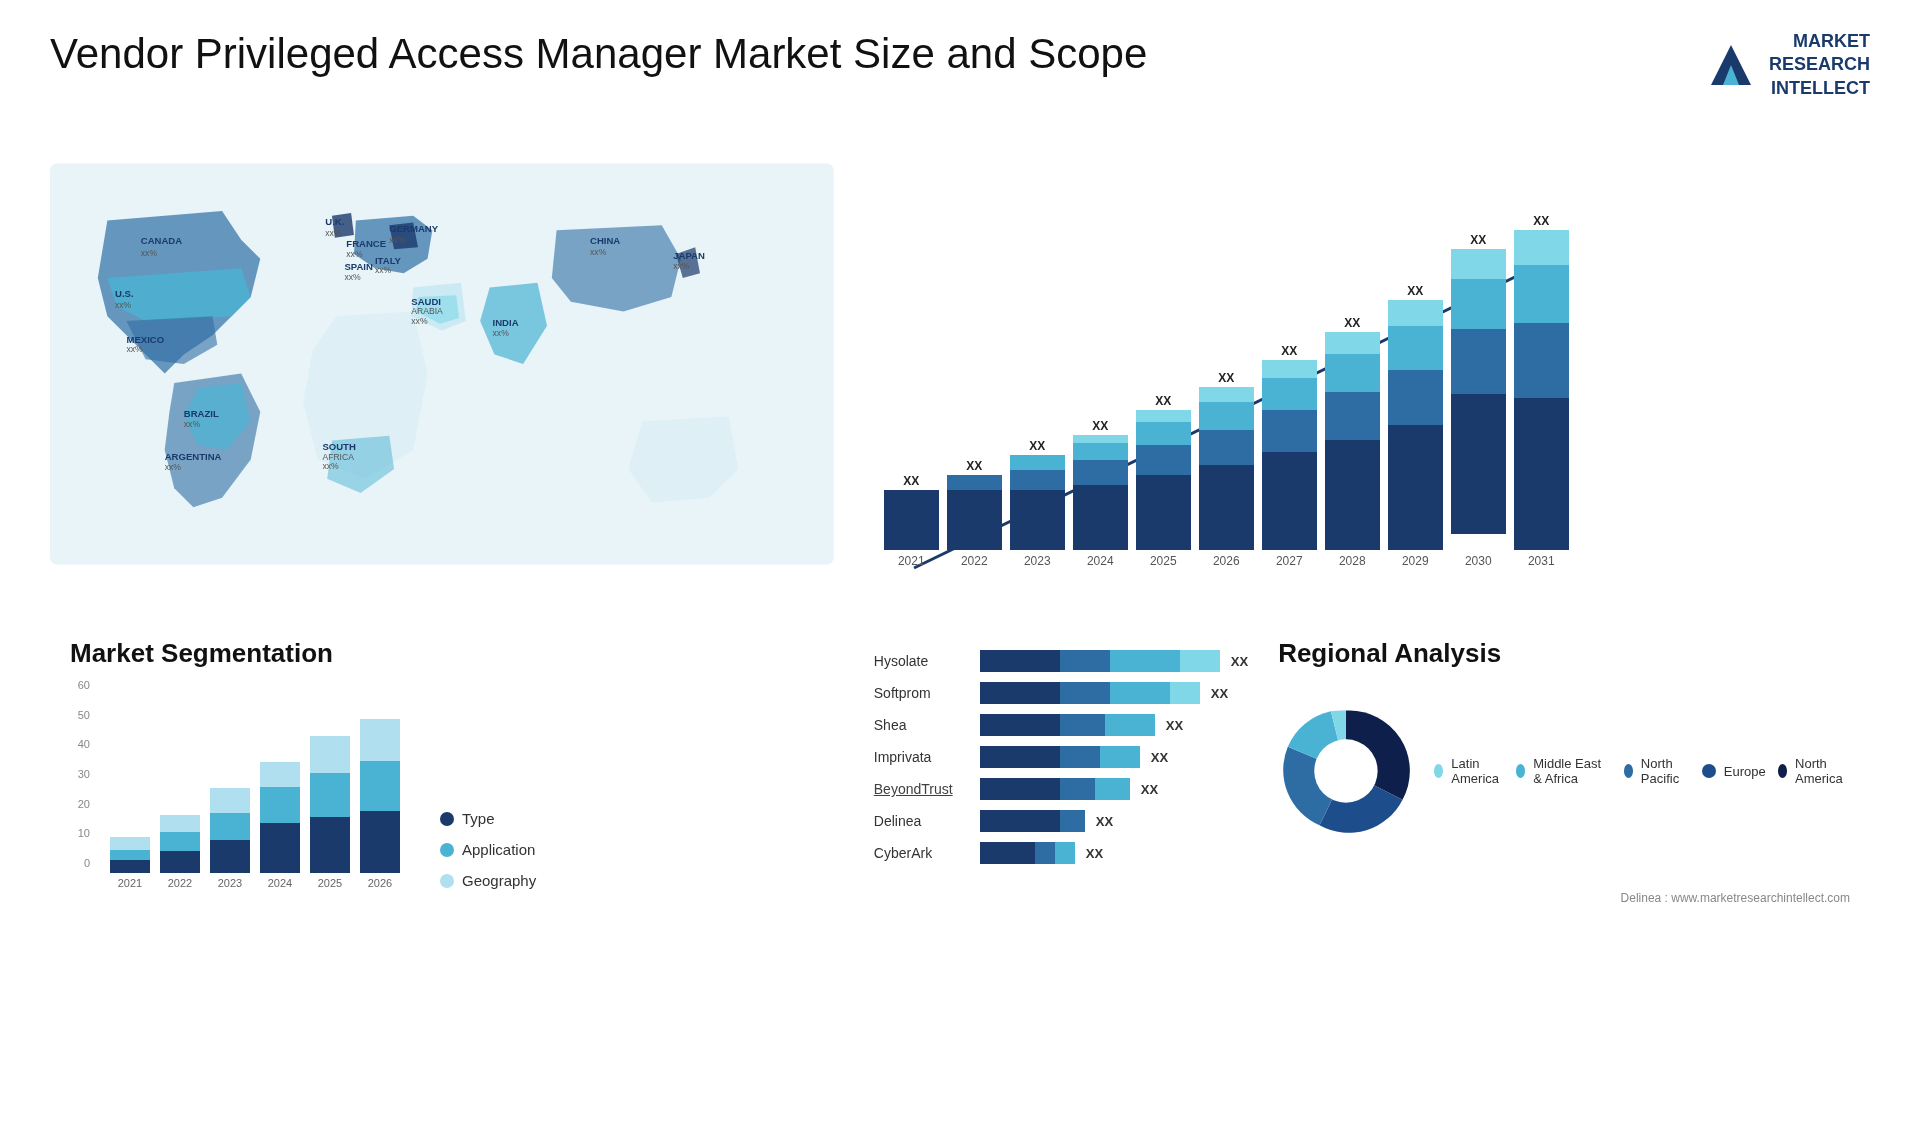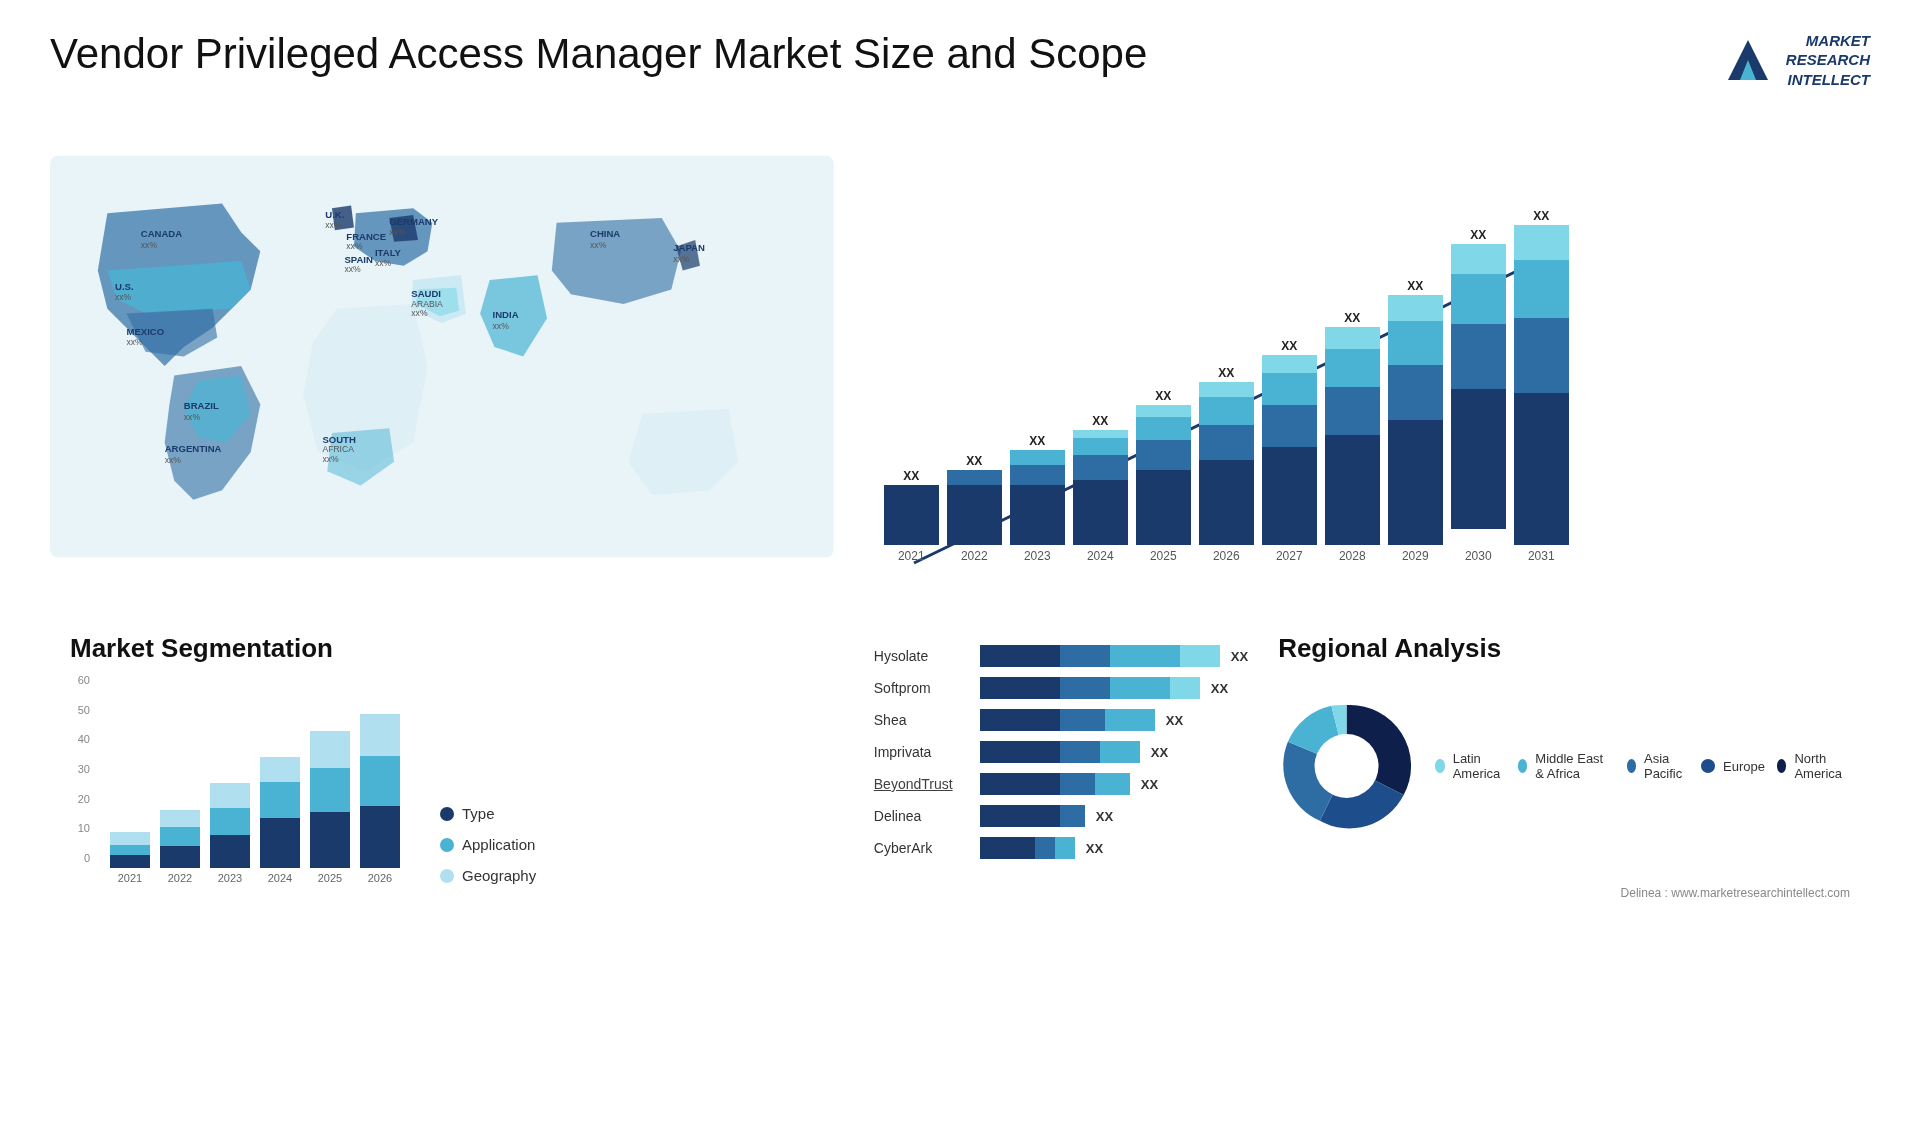--- a/index.html
+++ b/index.html
@@ -32,26 +32,25 @@
     .logo-area {
       display: flex;
       align-items: center;
       gap: 8px;
     }
     .logo-icon {
       width: 60px;
       height: 60px;
     }
     .logo-text {
-      font-size: 15px;
+      font-size: 18px;
       font-weight: 700;
       color: #1a3a6b;
       line-height: 1.3;
       text-align: right;
-      font-style: italic;
     }
     
     .main-grid {
       display: grid;
       grid-template-columns: 1fr 1fr;
       grid-template-rows: 1fr 1fr;
       gap: 20px;
       flex: 1;
     }
     
@@ -521,21 +520,21 @@
             <div style="display:flex;align-items:center;gap:8px;">
               <div style="width:14px;height:14px;border-radius:50%;background:#7fd7e8;"></div>
               <span style="font-size:13px;color:#333;">Latin America</span>
             </div>
             <div style="display:flex;align-items:center;gap:8px;">
               <div style="width:14px;height:14px;border-radius:50%;background:#4ab3d4;"></div>
               <span style="font-size:13px;color:#333;">Middle East &amp; Africa</span>
             </div>
             <div style="display:flex;align-items:center;gap:8px;">
               <div style="width:14px;height:14px;border-radius:50%;background:#2e6da4;"></div>
-              <span style="font-size:13px;color:#333;">Asia Pacific</span>
+              <span style="font-size:13px;color:#333;">North Pacific</span>
             </div>
             <div style="display:flex;align-items:center;gap:8px;">
               <div style="width:14px;height:14px;border-radius:50%;background:#1e4d8c;"></div>
               <span style="font-size:13px;color:#333;">Europe</span>
             </div>
             <div style="display:flex;align-items:center;gap:8px;">
               <div style="width:14px;height:14px;border-radius:50%;background:#0d1f4a;"></div>
               <span style="font-size:13px;color:#333;">North America</span>
             </div>
           </div>

